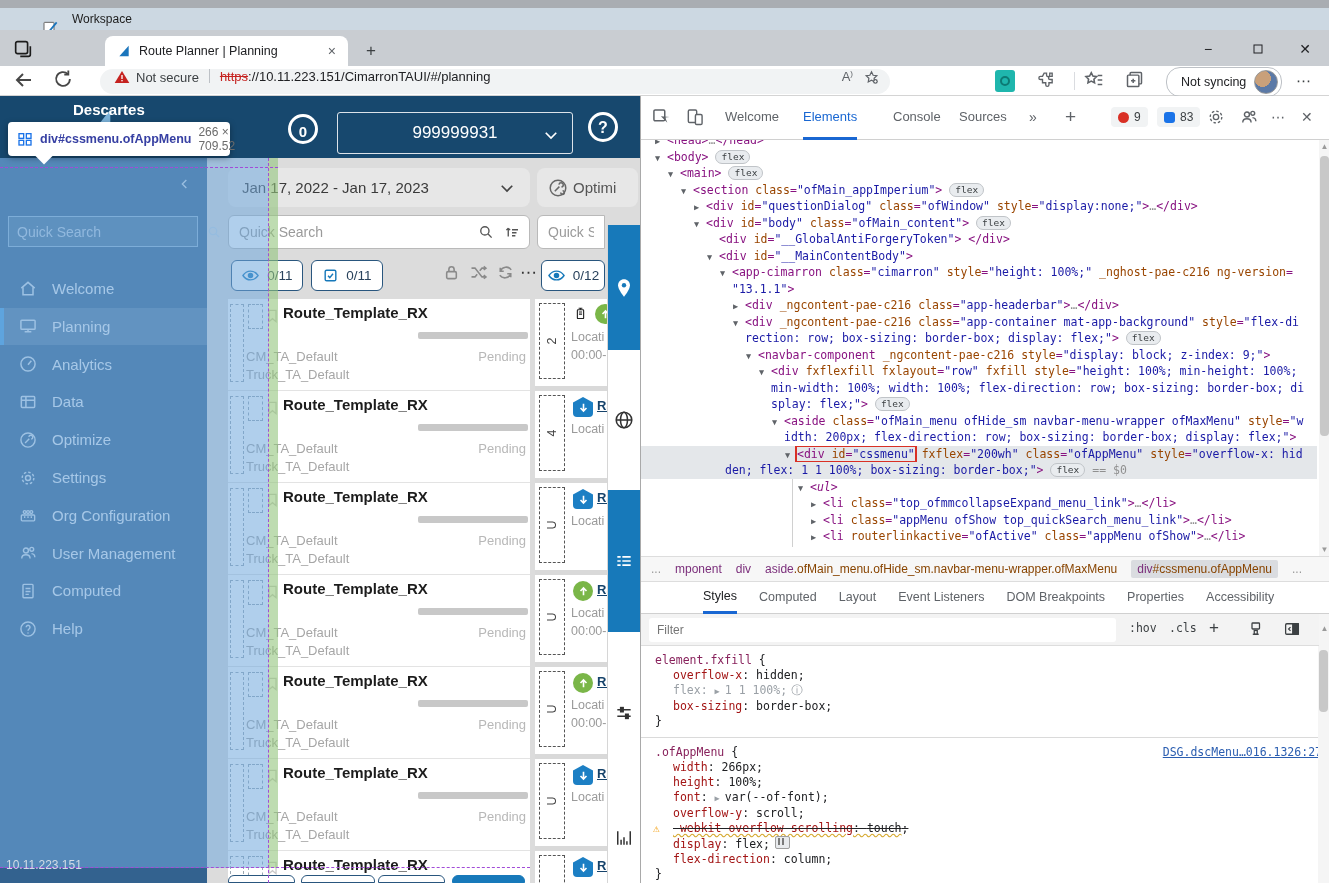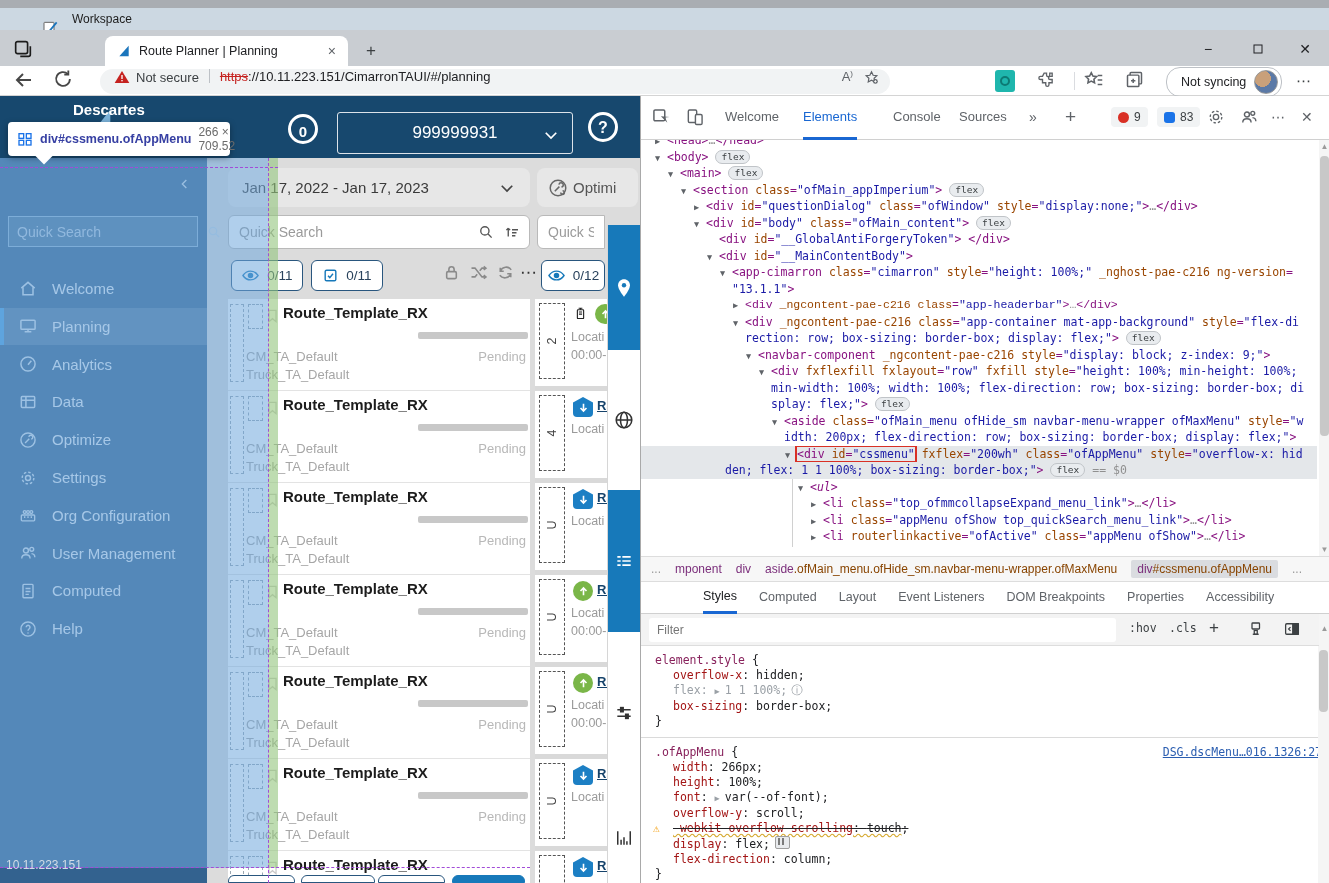--- a/index.html
+++ b/index.html
@@ -796,21 +796,21 @@
     <div class="dl" style="top: -8px; padding-left: 14px;"><span class="sg-w">▶</span><span class="sg-p">&lt;head&gt;</span><span class="sg-d">…</span><span class="sg-p">&lt;/head&gt;</span></div>
         <div class="dl" style="top: 8.5px; padding-left: 14px;"><span class="sg-w">▼</span><span class="sg-p">&lt;body&gt; </span><span class="sg-b">flex</span></div>
         <div class="dl" style="top: 25px; padding-left: 27px;"><span class="sg-w">▼</span><span class="sg-p">&lt;main&gt; </span><span class="sg-b">flex</span></div>
         <div class="dl" style="top: 41.5px; padding-left: 40px;"><span class="sg-w">▼</span><span class="sg-p">&lt;section </span><span class="sg-a">class</span><span class="sg-p">=</span><span class="sg-s">"ofMain_appImperium"</span><span class="sg-p">&gt; </span><span class="sg-b">flex</span></div>
         <div class="dl" style="top: 58px; padding-left: 53px;"><span class="sg-w">▶</span><span class="sg-p">&lt;div </span><span class="sg-a">id</span><span class="sg-p">=</span><span class="sg-s">"questionDialog"</span><span class="sg-p"> </span><span class="sg-a">class</span><span class="sg-p">=</span><span class="sg-s">"ofWindow"</span><span class="sg-p"> </span><span class="sg-a">style</span><span class="sg-p">=</span><span class="sg-s">"display:none;"</span><span class="sg-p">&gt;</span><span class="sg-d">…</span><span class="sg-p">&lt;/div&gt;</span></div>
         <div class="dl" style="top: 74.5px; padding-left: 53px;"><span class="sg-w">▼</span><span class="sg-p">&lt;div </span><span class="sg-a">id</span><span class="sg-p">=</span><span class="sg-s">"body"</span><span class="sg-p"> </span><span class="sg-a">class</span><span class="sg-p">=</span><span class="sg-s">"ofMain_content"</span><span class="sg-p">&gt; </span><span class="sg-b">flex</span></div>
         <div class="dl" style="top: 91px; padding-left: 66px;"><span class="sg-w"> </span><span class="sg-p">&lt;div </span><span class="sg-a">id</span><span class="sg-p">=</span><span class="sg-s">"__GlobalAntiForgeryToken"</span><span class="sg-p">&gt; &lt;/div&gt;</span></div>
         <div class="dl" style="top: 107.5px; padding-left: 66px;"><span class="sg-w">▼</span><span class="sg-p">&lt;div </span><span class="sg-a">id</span><span class="sg-p">=</span><span class="sg-s">"__MainContentBody"</span><span class="sg-p">&gt;</span></div>
         <div class="dl" style="top: 124px; padding-left: 79px;"><span class="sg-w">▼</span><span class="sg-p">&lt;app-cimarron </span><span class="sg-a">class</span><span class="sg-p">=</span><span class="sg-s">"cimarron"</span><span class="sg-p"> </span><span class="sg-a">style</span><span class="sg-p">=</span><span class="sg-s">"height: 100%;"</span><span class="sg-p"> </span><span class="sg-a">_nghost-pae-c216</span><span class="sg-p"> </span><span class="sg-a">ng-version</span><span class="sg-p">=</span></div>
         <div class="dl" style="top: 140.5px; padding-left: 91px;"><span class="sg-s">"13.1.1"</span><span class="sg-p">&gt;</span></div>
-        <div class="dl" style="top: 157px; padding-left: 92px; font-family: Liberation Mono, monospace;"><span class="sg-w">▶</span><span class="sg-p">&lt;div </span><span class="sg-a">_ngcontent-pae-c216</span><span class="sg-p"> </span><span class="sg-a">class</span><span class="sg-p">=</span><span class="sg-s">"app-headerbar"</span><span class="sg-p">&gt;</span><span class="sg-d">…</span><span class="sg-p">&lt;/div&gt;</span></div>
+        <div class="dl" style="top: 157px; padding-left: 92px;"><span class="sg-w">▶</span><span class="sg-p">&lt;div </span><span class="sg-a">_ngcontent-pae-c216</span><span class="sg-p"> </span><span class="sg-a">class</span><span class="sg-p">=</span><span class="sg-s">"app-headerbar"</span><span class="sg-p">&gt;</span><span class="sg-d">…</span><span class="sg-p">&lt;/div&gt;</span></div>
         <div class="dl" style="top: 173.5px; padding-left: 92px;"><span class="sg-w">▼</span><span class="sg-p">&lt;div </span><span class="sg-a">_ngcontent-pae-c216</span><span class="sg-p"> </span><span class="sg-a">class</span><span class="sg-p">=</span><span class="sg-s">"app-container mat-app-background"</span><span class="sg-p"> </span><span class="sg-a">style</span><span class="sg-p">=</span><span class="sg-s">"flex-di</span></div>
         <div class="dl" style="top: 190px; padding-left: 104px;"><span class="sg-s">rection: row; box-sizing: border-box; display: flex;"</span><span class="sg-p">&gt; </span><span class="sg-b">flex</span></div>
         <div class="dl" style="top: 206.5px; padding-left: 105px;"><span class="sg-w">▼</span><span class="sg-p">&lt;navbar-component </span><span class="sg-a">_ngcontent-pae-c216</span><span class="sg-p"> </span><span class="sg-a">style</span><span class="sg-p">=</span><span class="sg-s">"display: block; z-index: 9;"</span><span class="sg-p">&gt;</span></div>
         <div class="dl" style="top: 223px; padding-left: 118px;"><span class="sg-w">▼</span><span class="sg-p">&lt;div </span><span class="sg-a">fxflexfill</span><span class="sg-p"> </span><span class="sg-a">fxlayout</span><span class="sg-p">=</span><span class="sg-s">"row"</span><span class="sg-p"> </span><span class="sg-a">fxfill</span><span class="sg-p"> </span><span class="sg-a">style</span><span class="sg-p">=</span><span class="sg-s">"height: 100%; min-height: 100%;</span></div>
         <div class="dl" style="top: 239.5px; padding-left: 130px;"><span class="sg-s">min-width: 100%; width: 100%; flex-direction: row; box-sizing: border-box; di</span></div>
         <div class="dl" style="top: 256px; padding-left: 130px;"><span class="sg-s">splay: flex;"</span><span class="sg-p">&gt; </span><span class="sg-b">flex</span></div>
         <div class="dl" style="top: 272.5px; padding-left: 131px;"><span class="sg-w">▼</span><span class="sg-p">&lt;aside </span><span class="sg-a">class</span><span class="sg-p">=</span><span class="sg-s">"ofMain_menu ofHide_sm navbar-menu-wrapper ofMaxMenu"</span><span class="sg-p"> </span><span class="sg-a">style</span><span class="sg-p">=</span><span class="sg-s">"w</span></div>
         <div class="dl" style="top: 289px; padding-left: 143px;"><span class="sg-s">idth: 200px; flex-direction: row; box-sizing: border-box; display: flex;"</span><span class="sg-p">&gt;</span></div>
         <div class="dl sel" style="top: 305.5px; padding-left: 144px;"><span class="sg-w">▼</span><span class="rbox"><span class="sg-p">&lt;div </span><span class="sg-a">id</span><span class="sg-p">=</span><span class="sg-s">"cssmenu"</span></span><span class="sg-p"> </span><span class="sg-a">fxflex</span><span class="sg-p">=</span><span class="sg-s">"200wh"</span><span class="sg-p"> </span><span class="sg-a">class</span><span class="sg-p">=</span><span class="sg-s">"ofAppMenu"</span><span class="sg-p"> </span><span class="sg-a">style</span><span class="sg-p">=</span><span class="sg-s">"overflow-x: hid</span></div>
         <div class="dl sel" style="top: 322px; padding-left: 84px;"><span class="sg-s">den; flex: 1 1 100%; box-sizing: border-box;"</span><span class="sg-p">&gt; </span><span class="sg-b">flex</span><span class="sg-d"> == $0</span></div>
@@ -854,21 +854,21 @@
             <rect x="13" y="5" width="7.5" height="14" fill="#3c4043"></rect>
             <path d="m10 9.5-2.5 2.5L10 14.5" stroke="#3c4043"></path>
           </svg>
         </span>
       <div class="vscroll" style="right:0;top:0;height:32px;">
           <span class="sarrow" style="top:10px;">▲</span>
         </div>
     </div>
     <div class="stylesarea" id="stylesarea">
         <div class="rule">
-          <div class="rline"><span style="color: rgb(136, 34, 92);">element.style</span> {</div>
+          <div class="rline"><span style="color: rgb(136, 34, 92);">element.fxfill</span> {</div>
           <div class="rline prop"><span><span><span class="pname">overflow-x</span>: <span class="pval">hidden</span></span>;</span></div>
           <div class="rline prop dim"><span><span><span class="pname">flex</span>: <span class="tri">▶ </span><span class="pval">1 1 100%</span></span>;</span><span class="infoc">ⓘ</span></div>
           <div class="rline prop"><span><span><span class="pname">box-sizing</span>: <span class="pval">border-box</span></span>;</span></div>
           <div class="rline">}</div>
         </div>
         <div class="rule">
           <div class="rline"><span style="color: rgb(136, 34, 92);">.ofAppMenu</span> {</div>
           <a class="rlink">DSG.dscMenu…016.1326:27</a>
           <div class="rline prop"><span><span><span class="pname">width</span>: <span class="pval">266px</span></span>;</span></div>
           <div class="rline prop"><span><span><span class="pname">height</span>: <span class="pval">100%</span></span>;</span></div>

